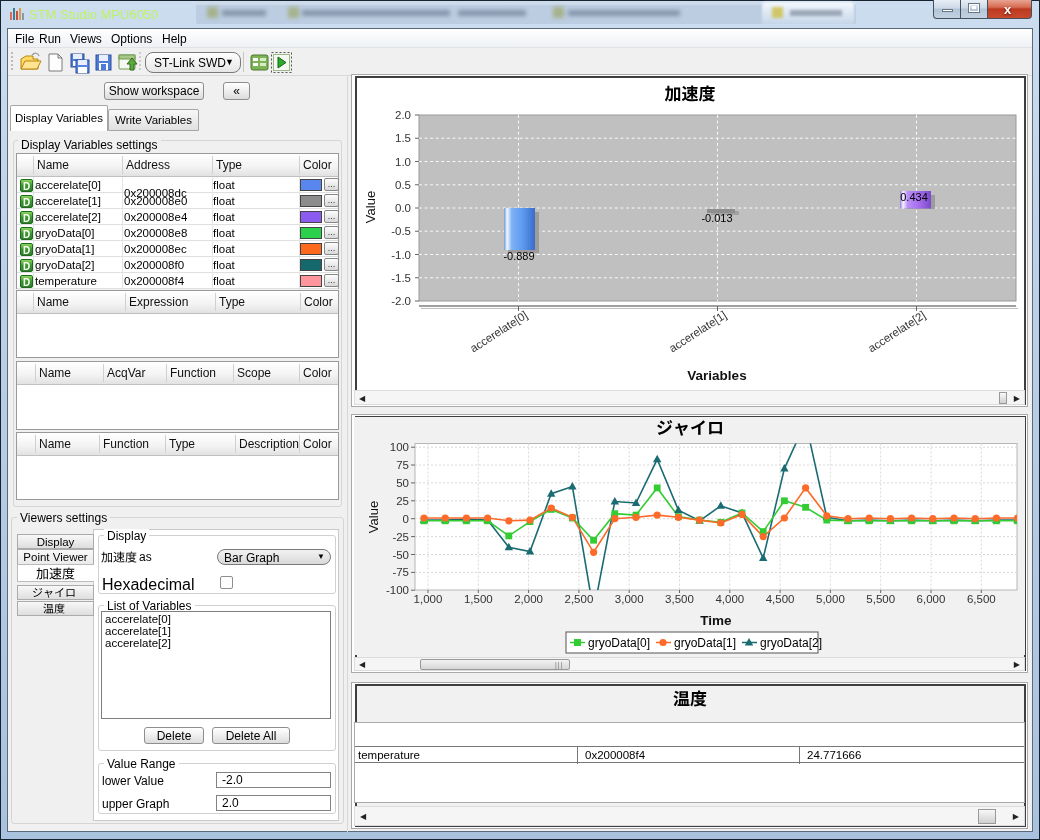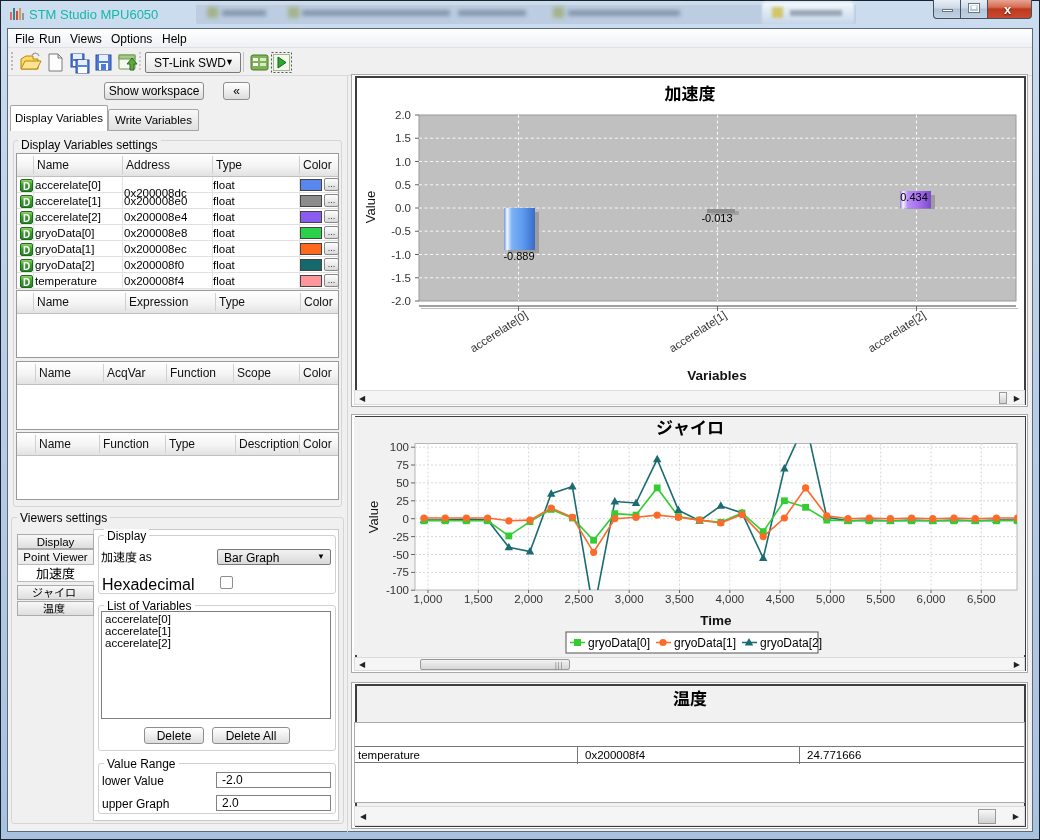--- a/index.html
+++ b/index.html
@@ -1,24 +1,24 @@
 <!DOCTYPE html>
 <html><head><meta charset="utf-8"><style>
 *{margin:0;padding:0;box-sizing:border-box}
 html,body{width:1040px;height:840px;overflow:hidden;font-family:"Liberation Sans",sans-serif;background:#444}
 .ab{position:absolute}
 .win{position:absolute;inset:0;background:linear-gradient(180deg,#cdddf0 0%,#bdd1e8 30%,#a9c2de 100%);border:1px solid #16222e;border-radius:0}
 .client{position:absolute;left:7px;top:28px;width:1026px;height:804px;background:#f0f0f0;border:1px solid #5a6a7a}
-.titletxt{position:absolute;left:29px;top:7px;font-size:13px;color:#14b8a6}
+.titletxt{position:absolute;left:29px;top:7px;font-size:13px;color:#bef264}
 .wbtn{position:absolute;top:0;height:19px;border:1px solid #44505c;border-top:none;background:linear-gradient(180deg,#e8eef5 0%,#ccd9e8 45%,#b3c4d8 50%,#c2d2e2 100%)}
 .menubar{position:absolute;left:8px;top:29px;width:1024px;height:19px;background:linear-gradient(180deg,#ffffff,#eef1f5);border-bottom:1px solid #e2e2e2}
 .menubar span{position:absolute;top:3px;font-size:12px;color:#000}
 .toolbar{position:absolute;left:8px;top:48px;width:1024px;height:28px;background:#f0f0f0;border-bottom:1px solid #d9d9d9}
 .btn{position:absolute;background:linear-gradient(180deg,#ffffff 0%,#f2f2f2 40%,#dcdcdc 100%);border:1px solid #8e8e8e;border-radius:3px;font-size:12px;color:#000;text-align:center}
-.combo{position:absolute;background:linear-gradient(180deg,#f4f4f4,#dfdfdf);border:1px solid #7a7a7a;border-radius:2px;font-size:12px}
+.combo{position:absolute;background:linear-gradient(180deg,#f4f4f4,#dfdfdf);border:1px solid #7a7a7a;border-radius:8px;font-size:12px}
 .gbox{position:absolute;border:1px solid #d5d5d5;border-radius:3px}
 .glabel{position:absolute;background:#f0f0f0;font-size:12px;color:#000;padding:0 3px;white-space:nowrap}
 .glabelw{position:absolute;background:#ffffff;font-size:12px;color:#000;padding:0 3px;white-space:nowrap}
 .tbl{position:absolute;border:1px solid #999;background:#fff}
 .thead{position:absolute;left:0;top:0;right:0;background:linear-gradient(180deg,#ffffff 0%,#f4f4f4 55%,#e2e2e2 100%);border-bottom:1px solid #c0c0c0}
 .thead span{position:absolute;top:4px;font-size:12px;color:#111;white-space:nowrap}
 .hsep{position:absolute;top:2px;bottom:2px;width:1px;background:#d0d0d0}
 .vsep{position:absolute;width:1px;background:#e4e4e4}
 .row{position:absolute;left:0;right:0;height:16px;border-bottom:1px solid #e0e0e0;font-size:11.5px}
 .dic{position:absolute;left:3px;top:1.5px;width:13px;height:13px;border-radius:2px;background:linear-gradient(180deg,#8fd45e,#3d9b31 45%,#2c7f26);border:1px solid #1d6b1d;color:#fff;font-size:10px;font-weight:bold;text-align:center;line-height:13px}

